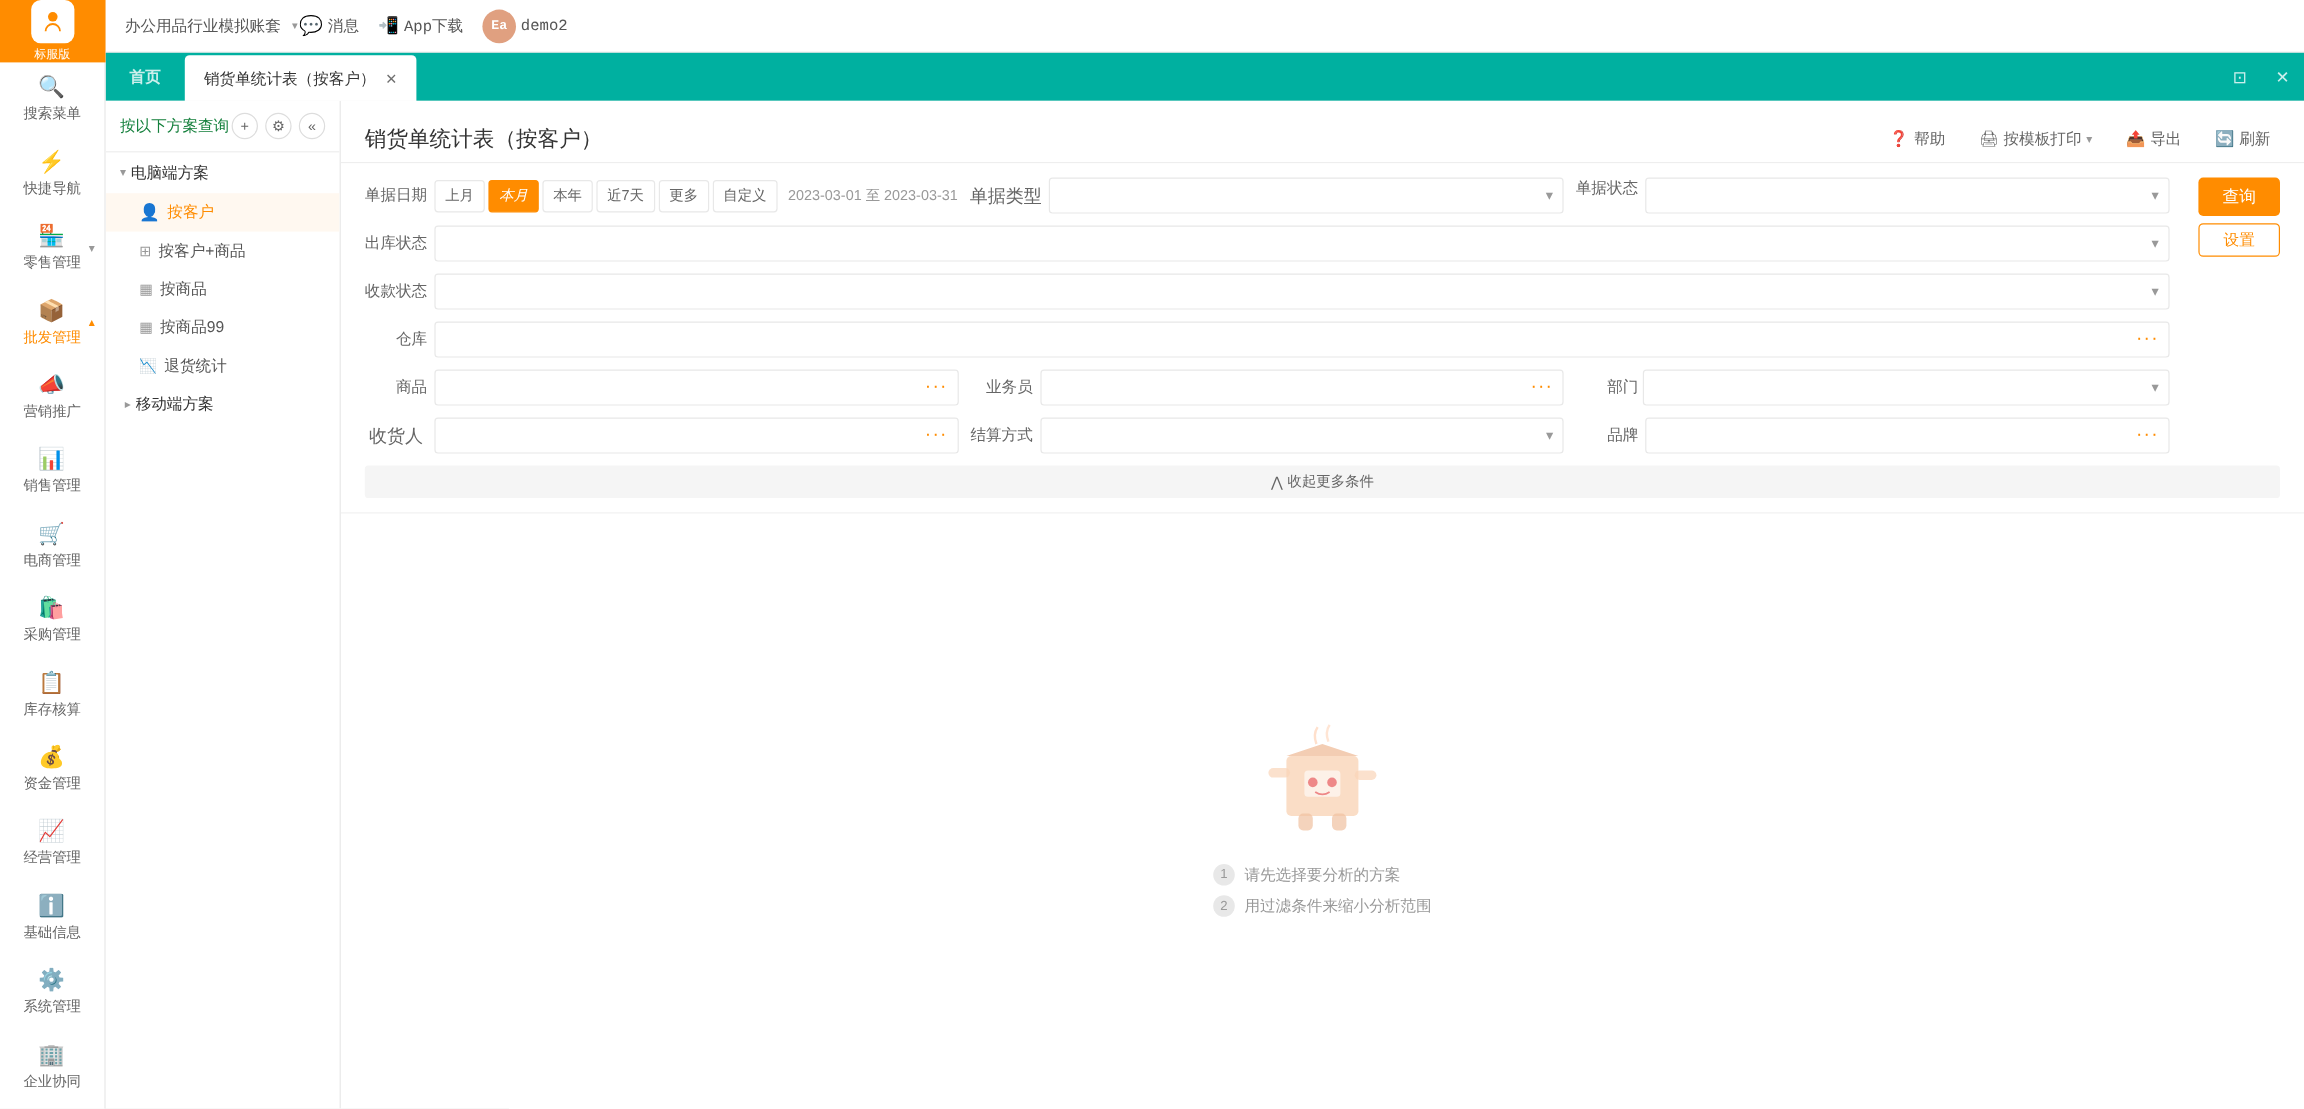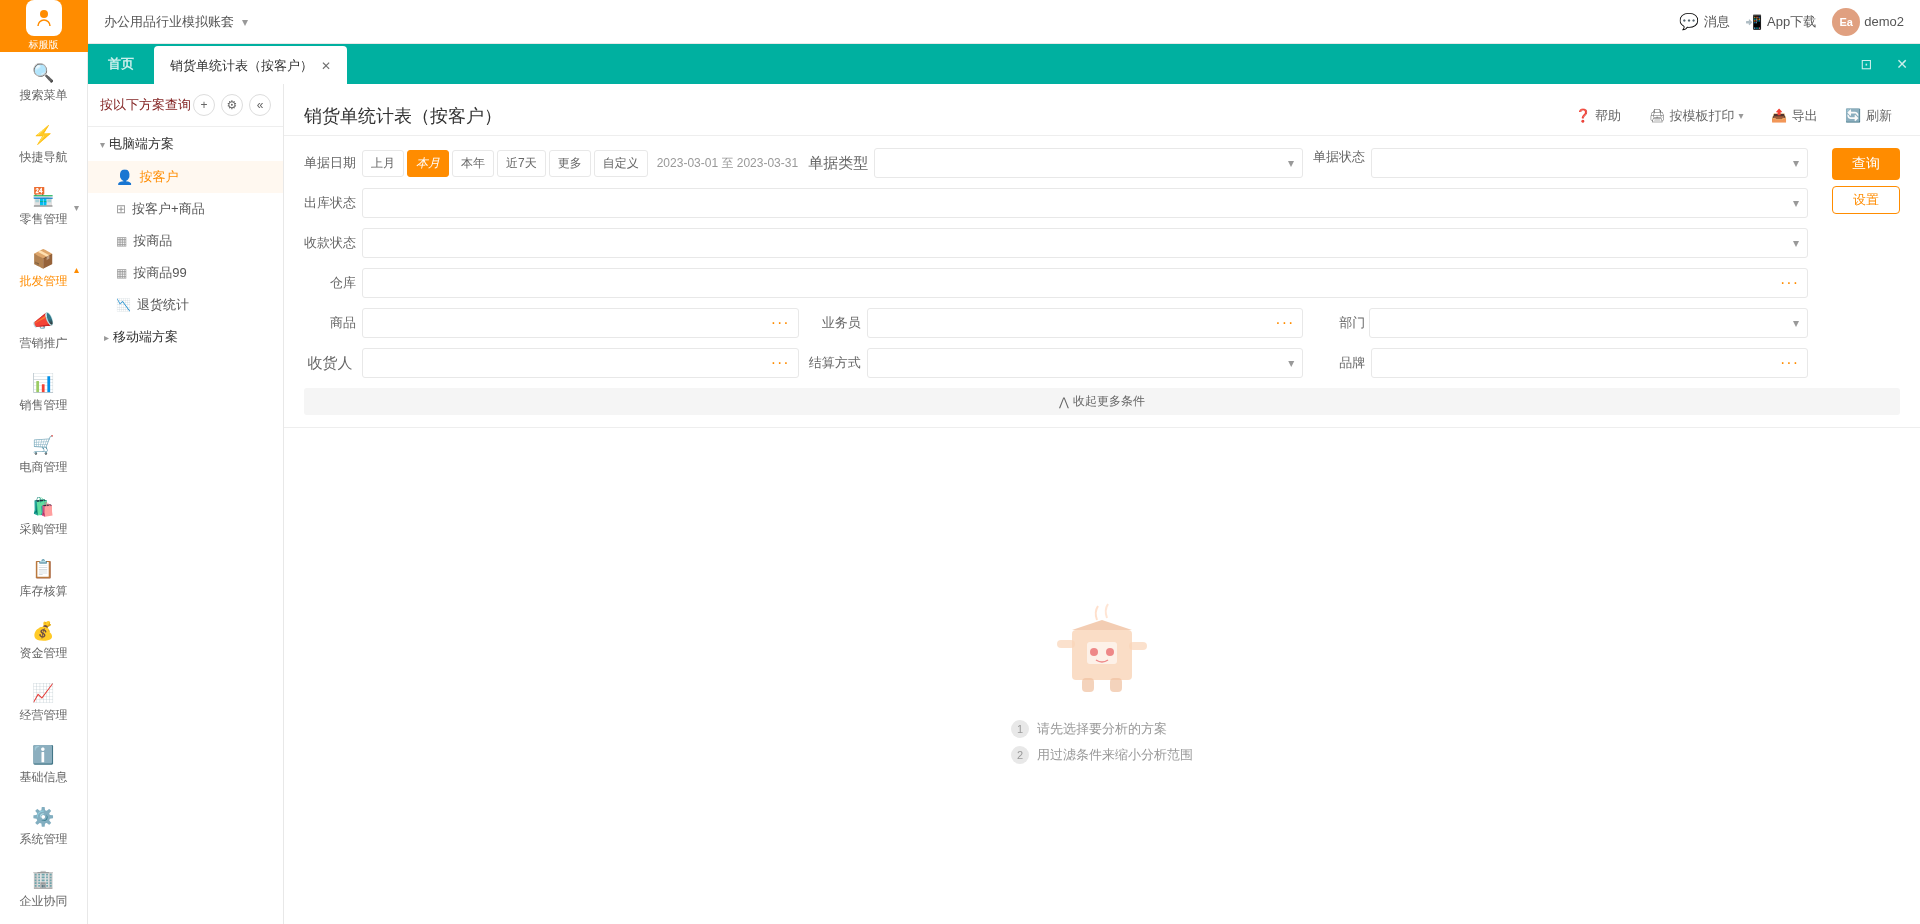--- a/index.html
+++ b/index.html
@@ -13,42 +13,42 @@
     .sidebar-label-text { color: #fff; font-size: 10px; margin-top: 2px; }
     .sidebar-menu-items { width: 100%; flex: 1; overflow-y: auto; }
     .sidebar-item { width: 100%; padding: 10px 0; display: flex; flex-direction: column; align-items: center; cursor: pointer; color: #666; font-size: 12px; transition: color 0.2s; }
     .sidebar-item.active { color: #ff8c00; }
     .sidebar-item-icon { font-size: 18px; margin-bottom: 3px; }
 
     
     .main { flex: 1; display: flex; flex-direction: column; height: 100%; overflow: hidden; }
 
     
-    .topbar { height: 44px; background: #fff; display: flex; align-items: center; justify-content: space-between; padding: 0 16px; border-bottom: 1px solid #e8e8e8; flex-shrink: 0; }
+    .topbar { height: 44px; background: #fff; display: flex; align-items: center; padding: 0 16px; border-bottom: 1px solid #e8e8e8; flex-shrink: 0; font-family: Liberation Mono, monospace; }
     .topbar-left { display: flex; align-items: center; gap: 8px; color: #555; font-size: 13px; }
     .topbar-right { display: flex; align-items: center; gap: 16px; font-size: 13px; color: #555; }
     .topbar-right-item { display: flex; align-items: center; gap: 4px; cursor: pointer; }
     .avatar { width: 28px; height: 28px; border-radius: 50%; background: #e0a080; display: flex; align-items: center; justify-content: center; font-size: 11px; color: #fff; font-weight: bold; overflow: hidden; }
 
     
     .tabbar { height: 40px; background: #00b0a0; display: flex; align-items: center; padding: 0 0; flex-shrink: 0; }
     .tab { height: 40px; padding: 0 16px; display: flex; align-items: center; gap: 8px; cursor: pointer; font-size: 13px; color: #fff; opacity: 0.8; }
     .tab.active { background: #fff; color: #333; opacity: 1; border-radius: 4px 4px 0 0; margin-top: 4px; }
     .tab-close { font-size: 12px; cursor: pointer; opacity: 0.7; }
     .tab-home { padding: 0 20px; font-weight: bold; }
     .tab-maximize { margin-left: auto; padding: 0 12px; font-size: 16px; color: #fff; cursor: pointer; }
     .tab-close-win { padding: 0 12px; font-size: 16px; color: #fff; cursor: pointer; }
 
     
     .content { flex: 1; display: flex; overflow: hidden; background: #f5f5f5; }
 
     
     .scheme-panel { width: 196px; background: #fff; border-right: 1px solid #e8e8e8; flex-shrink: 0; overflow-y: auto; }
     .scheme-panel-header { padding: 10px 12px; display: flex; align-items: center; justify-content: space-between; border-bottom: 1px solid #eee; }
-    .scheme-panel-title { font-size: 13px; color: #7f1d1d; font-weight: 500; }
+    .scheme-panel-title { font-size: 13px; color: #15803d; font-weight: 500; }
     .scheme-panel-actions { display: flex; gap: 6px; }
     .scheme-action-btn { width: 22px; height: 22px; border-radius: 50%; border: 1px solid #ddd; background: #fff; display: flex; align-items: center; justify-content: center; cursor: pointer; font-size: 12px; color: #666; }
     .scheme-section { }
     .scheme-section-header { padding: 8px 12px; display: flex; align-items: center; gap: 4px; font-size: 13px; color: #333; cursor: pointer; }
     .scheme-section-toggle { color: #999; font-size: 10px; }
     .scheme-section-label { font-weight: 500; }
     .scheme-item { padding: 7px 12px 7px 28px; display: flex; align-items: center; gap: 6px; cursor: pointer; color: #555; font-size: 13px; }
     .scheme-item.active { color: #ff8c00; background: #fff8f0; }
     .scheme-item-icon { font-size: 14px; color: #999; }
     .scheme-item.active .scheme-item-icon { color: #ff8c00; }

